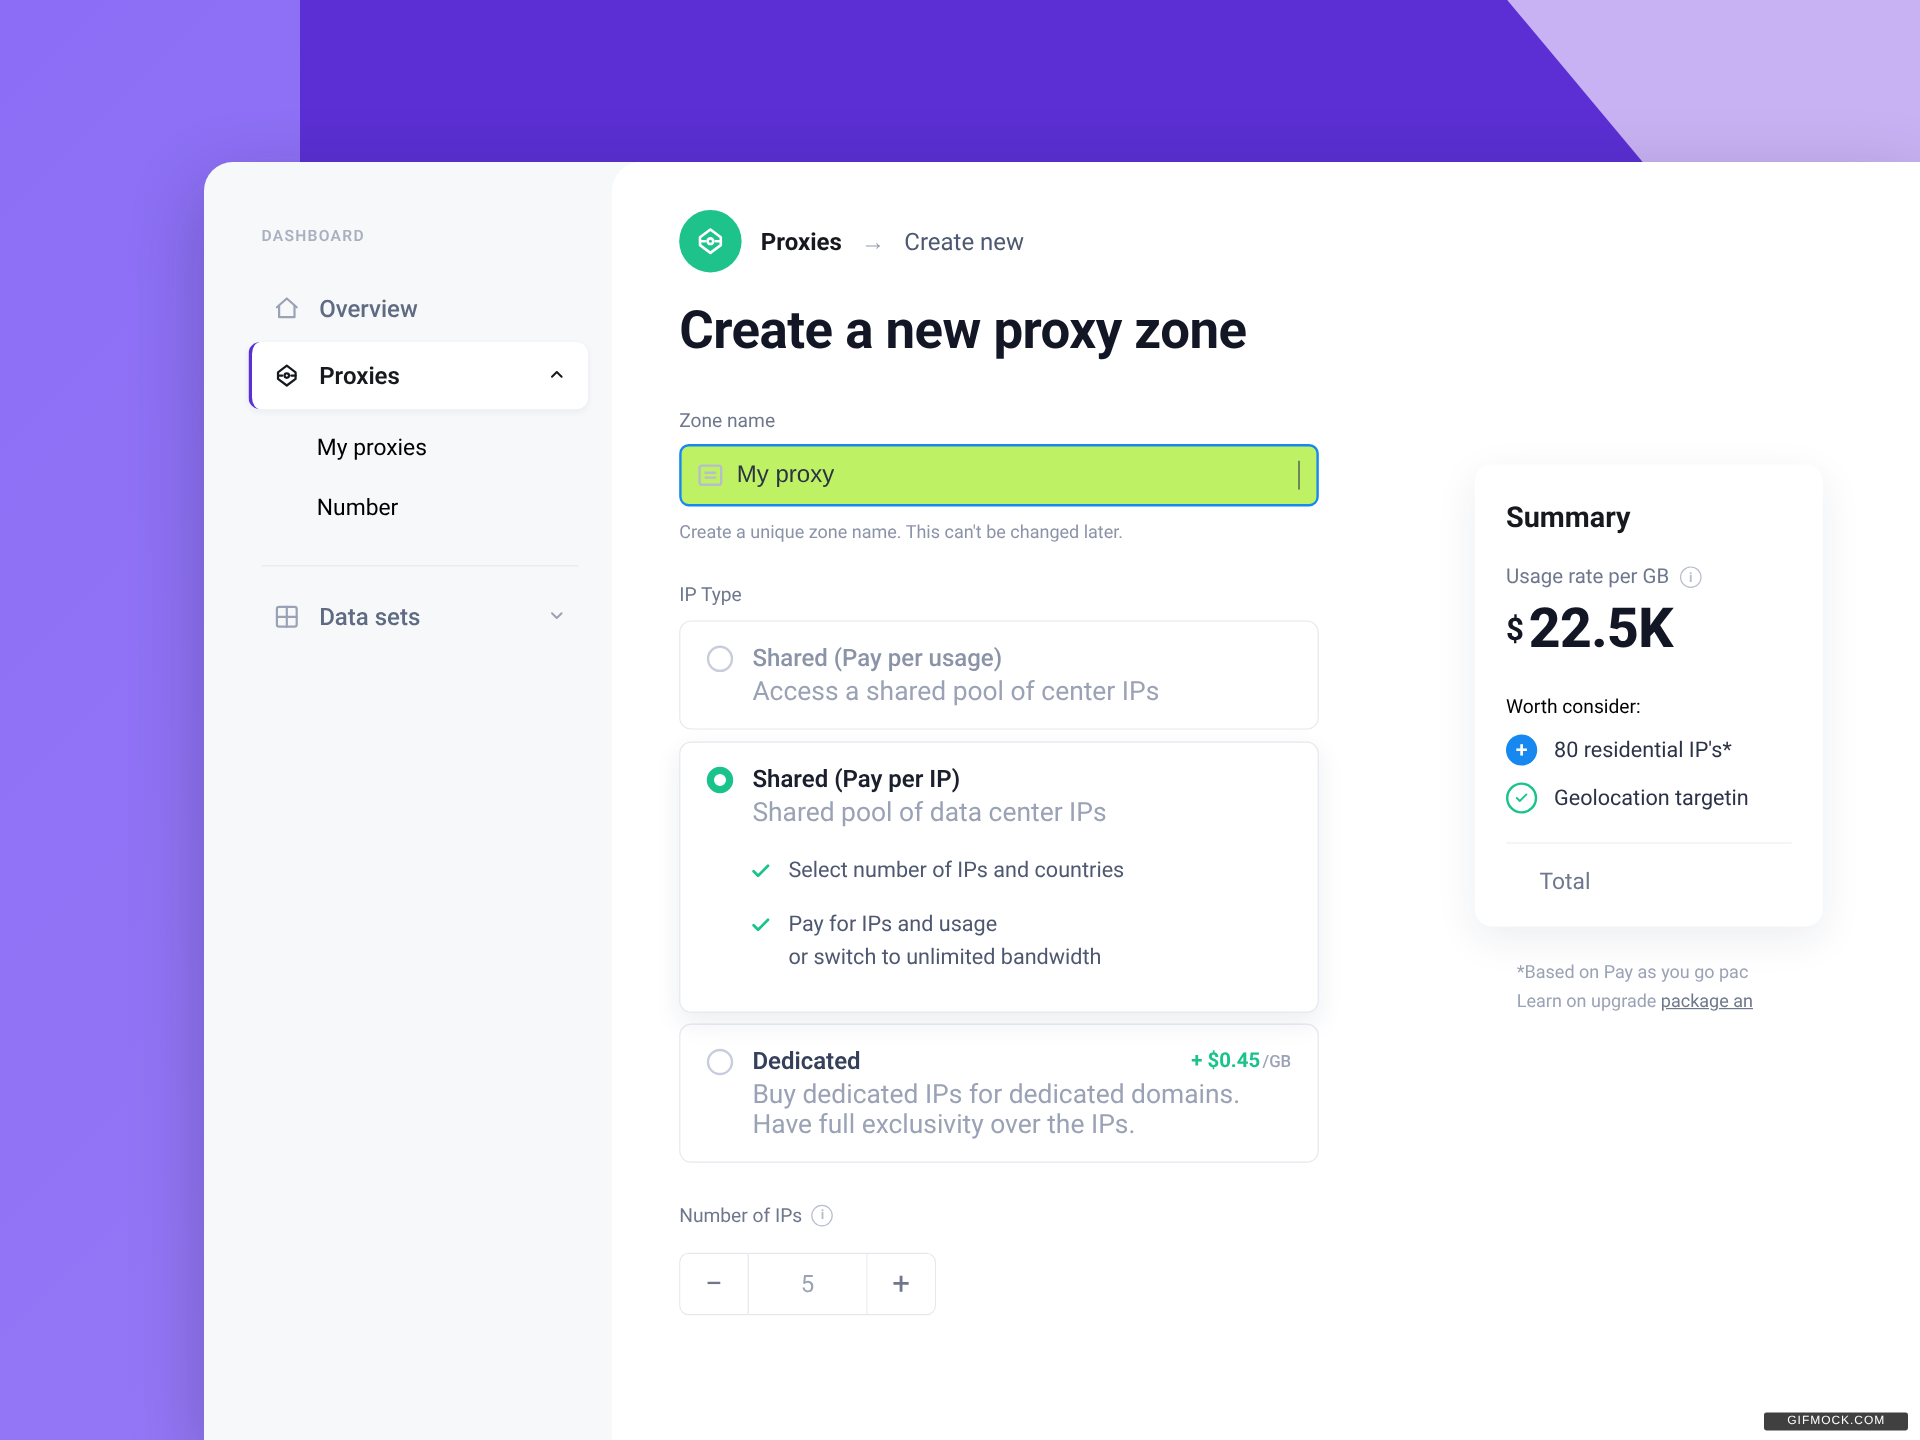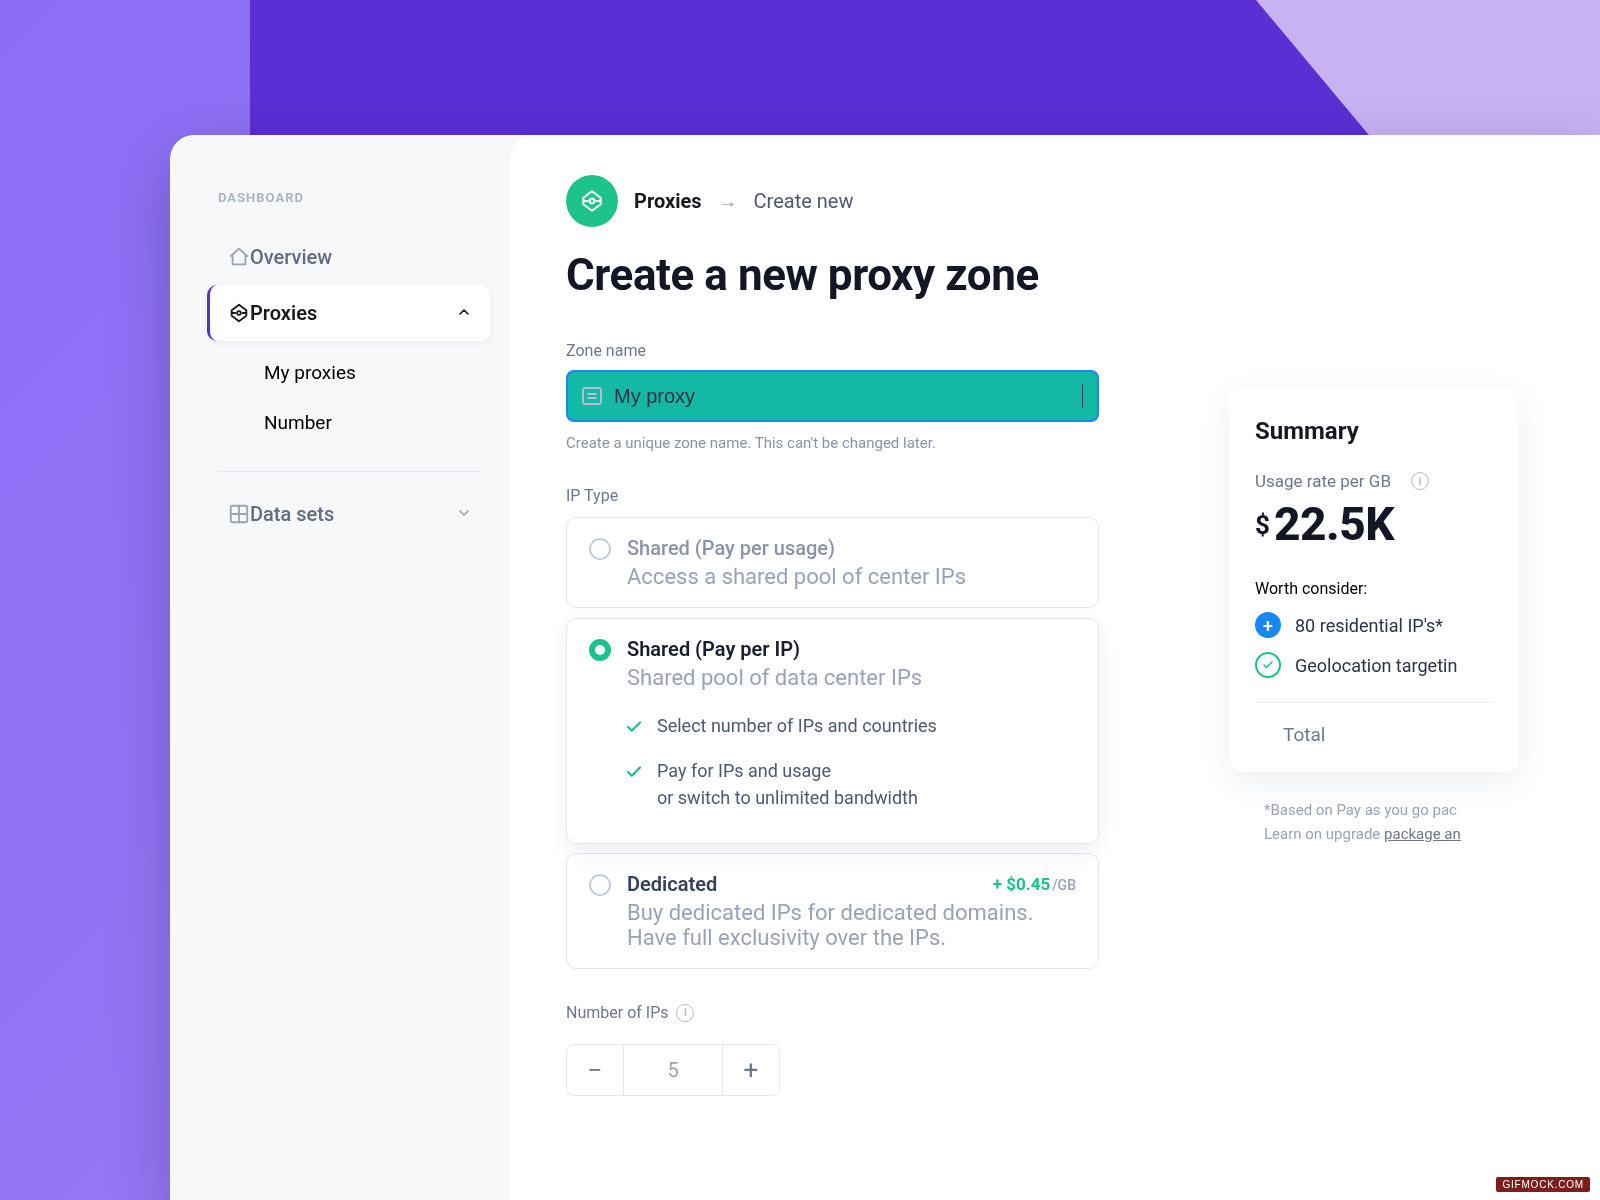--- a/index.html
+++ b/index.html
@@ -56,20 +56,21 @@
 .nav-item {
   display: flex;
   align-items: center;
   height: 56px;
   padding: 0 18px;
   border-radius: 10px;
   color: #5f6b82;
   font-size: 20px;
   font-weight: 500;
   cursor: pointer;
+  gap: 16px;
 }
 .nav-item.active {
   background: #fff;
   color: #17191f;
   box-shadow: 0 2px 6px rgba(20,30,60,0.06);
   border-left: 3px solid #5b2fd3;
   margin-left: -3px;
   font-weight: 600;
 }
 .nav-item .chev {
@@ -130,21 +131,21 @@
   margin-bottom: 10px;
   display: flex; align-items: center; gap: 8px;
 }
 .input-wrap {
   border: 2px solid #1688f0;
   border-radius: 8px;
   display: flex;
   align-items: center;
   height: 52px;
   padding: 0 14px;
-  background: #14b8a6;
+  background: #bef264;
   gap: 12px;
 }
 .input-wrap input {
   border: none;
   outline: none;
   font-size: 20px;
   color: #2c3347;
   flex: 1;
   background: transparent;
 }
@@ -215,39 +216,39 @@
 }
 .summary-card {
   width: 290px;
   background: #fff;
   border-radius: 14px;
   box-shadow: 0 10px 34px rgba(30,40,80,0.08);
   padding: 30px 26px 26px;
   margin-top: 46px;
 }
 .summary-title { font-size: 24px; font-weight: 700; color:#17191f; margin-bottom: 26px;}
-.summary-label { font-size:17px; color:#6e778c; display:flex; align-items:center; gap:20px;}
+.summary-label { font-size:17px; color:#6e778c; display:flex; align-items:center; gap:9px;}
 .summary-price { display:flex; align-items:baseline; gap:4px; margin-top:6px; margin-bottom:28px;}
 .summary-price .cur { font-size:26px; font-weight:700; color:#121625; position:relative; top:-6px;}
 .summary-price .val { font-size:46px; font-weight:800; color:#121625; letter-spacing:-0.01em;}
 .worth-label { font-size:16px; color:#000000; margin-bottom:14px;}
 .worth-item { display:flex; align-items:center; gap:14px; font-size:18px; color:#2c3347; margin-bottom:14px;}
 .plus-badge { width:26px; height:26px; border-radius:50%; background:#1688f0; color:#fff; display:flex; align-items:center; justify-content:center; font-size:18px; font-weight:600;}
 .check-badge { width:26px; height:26px; border-radius:50%; border:2px solid #19c38b; color:#19c38b; display:flex; align-items:center; justify-content:center; font-size:14px;}
 .summary-divider { border:none; border-top:1px solid #eceef3; margin:24px 0 20px;}
 .total-label { font-size:19px; color:#6e778c; padding-left: 28px; }
 .footnote { font-size:15px; color:#9aa2b5; margin-top:26px; line-height:1.6; width: 280px; margin-left: 35px;}
 .footnote a { color:#6e778c; text-decoration: underline;}
 .icon-svg { display:block; }
 .watermark {
   position: absolute;
   right: 10px; bottom: 8px;
-  background: #7f1d1d; color:#fff;
+  background: #404040; color:#fff;
   font-size:10px; letter-spacing:0.08em;
-  padding: 2px 6px; border-radius:2px;
+  padding: 2px 19px; border-radius:2px;
   font-family: Arial, sans-serif;
 }
 .info-circle {
   width:18px; height:18px; border:1.5px solid #b6bdcd; border-radius:50%;
   display:inline-flex; align-items:center; justify-content:center;
   font-size:11px; color:#b6bdcd; font-weight:700;
 }
 .grid-icon {
   width:20px; height:18px; border:2px solid #b6bdcd; border-radius:3px;
   position: relative;

